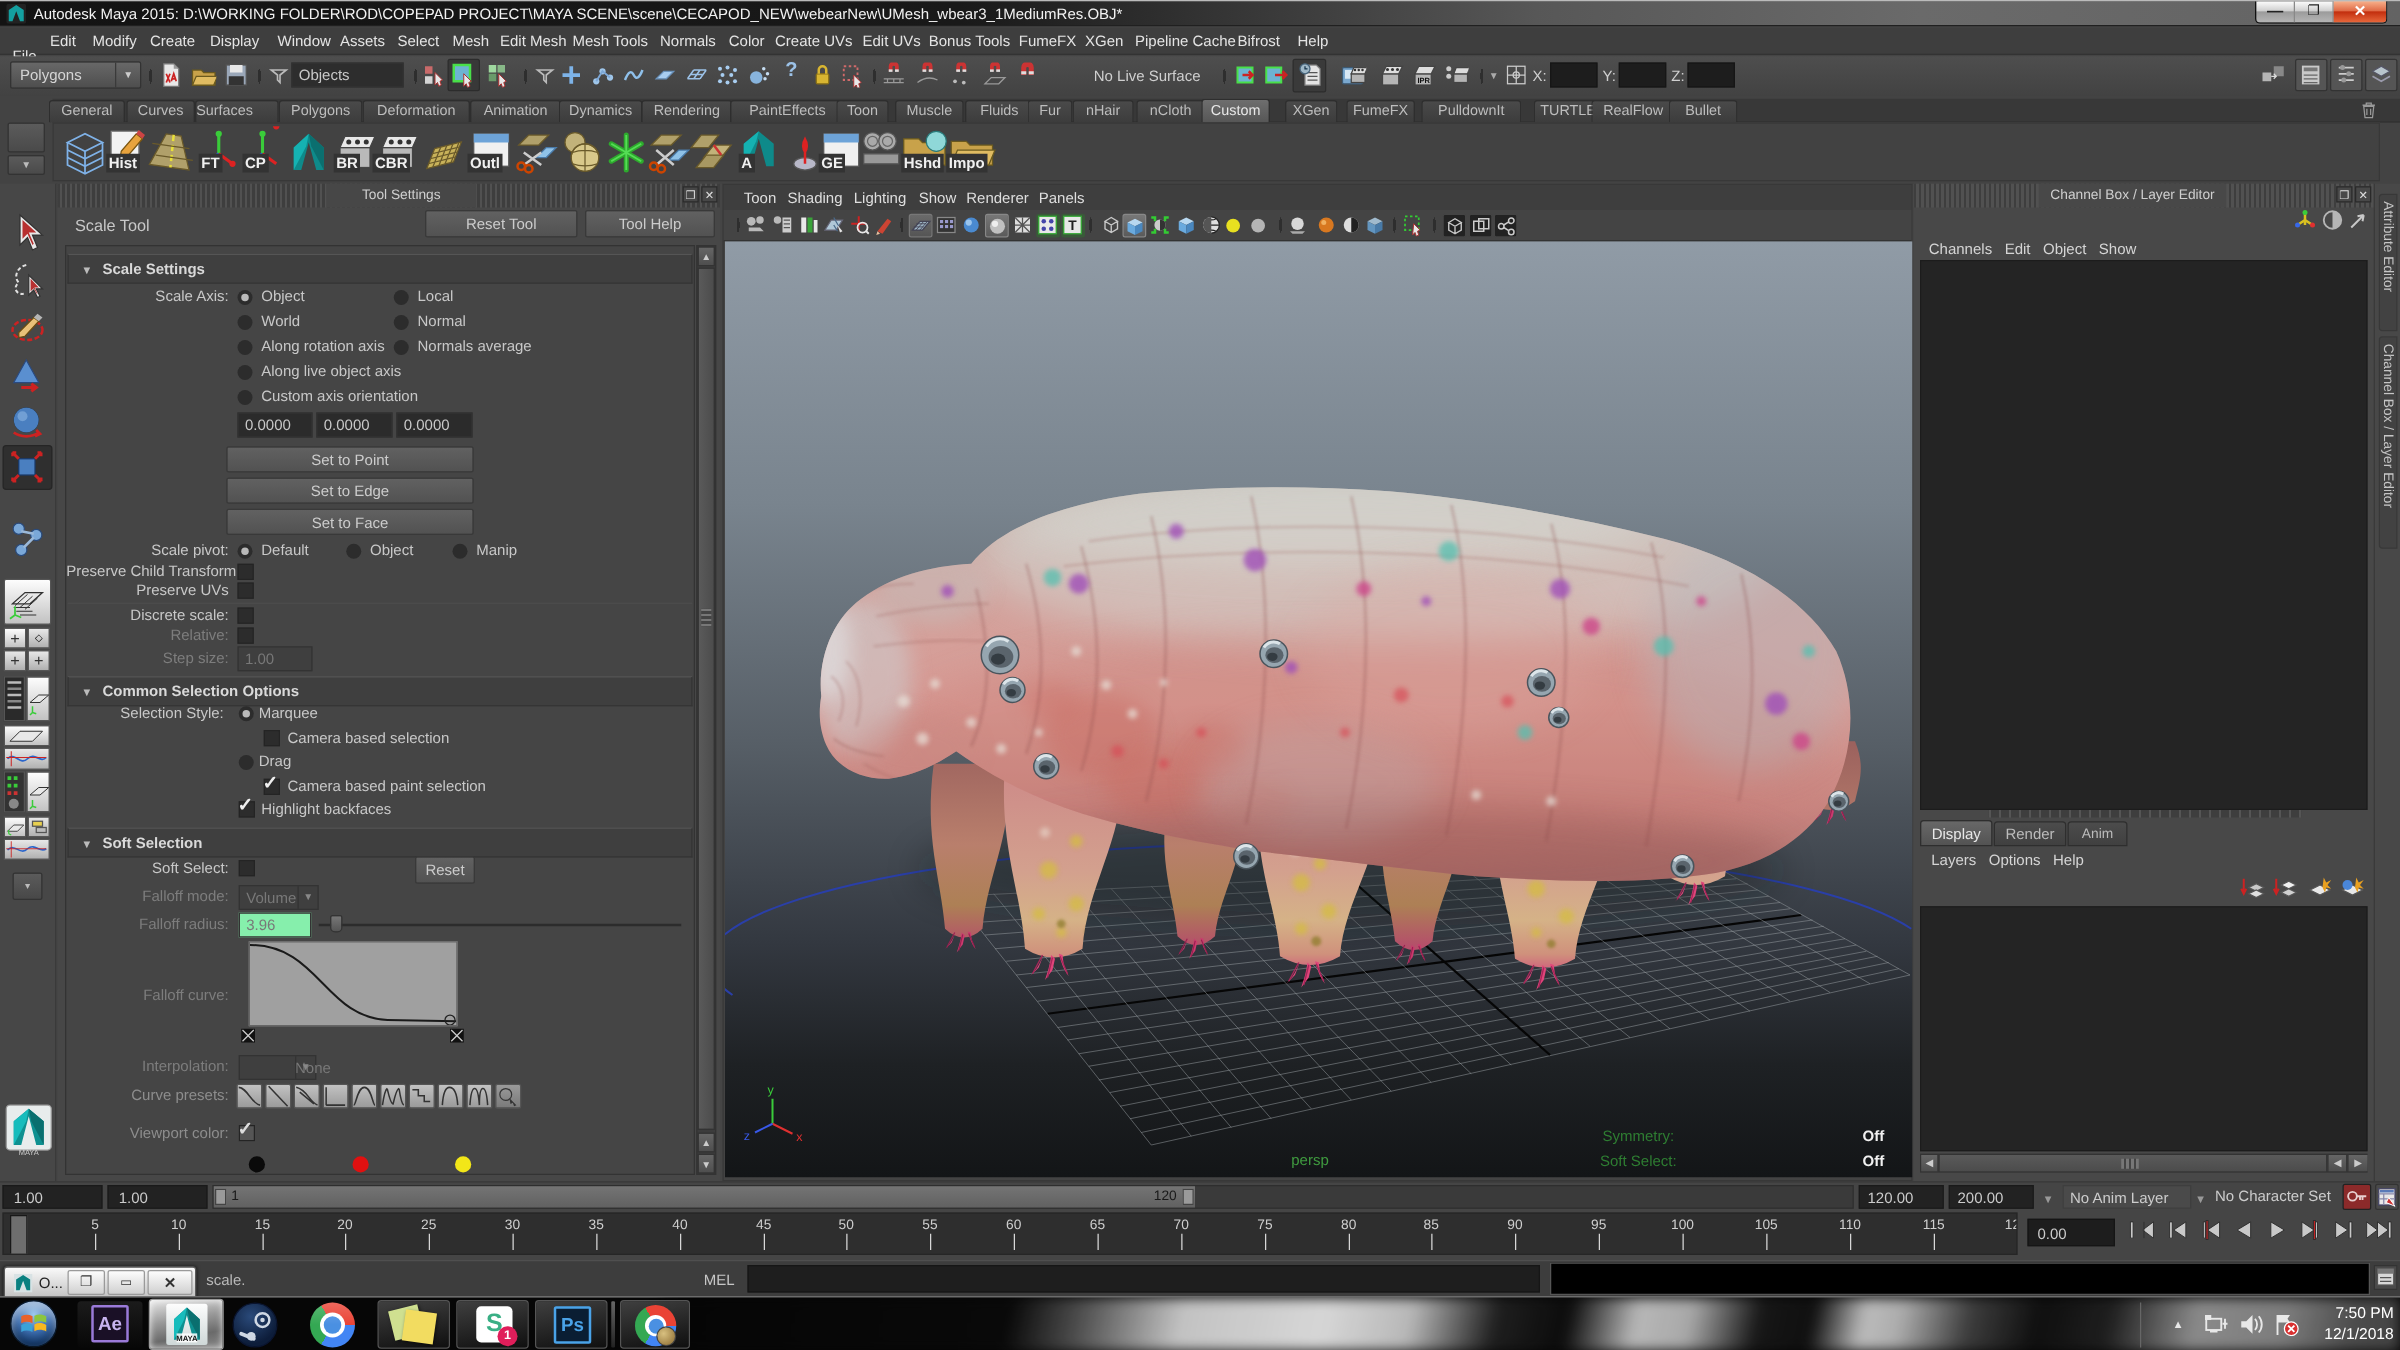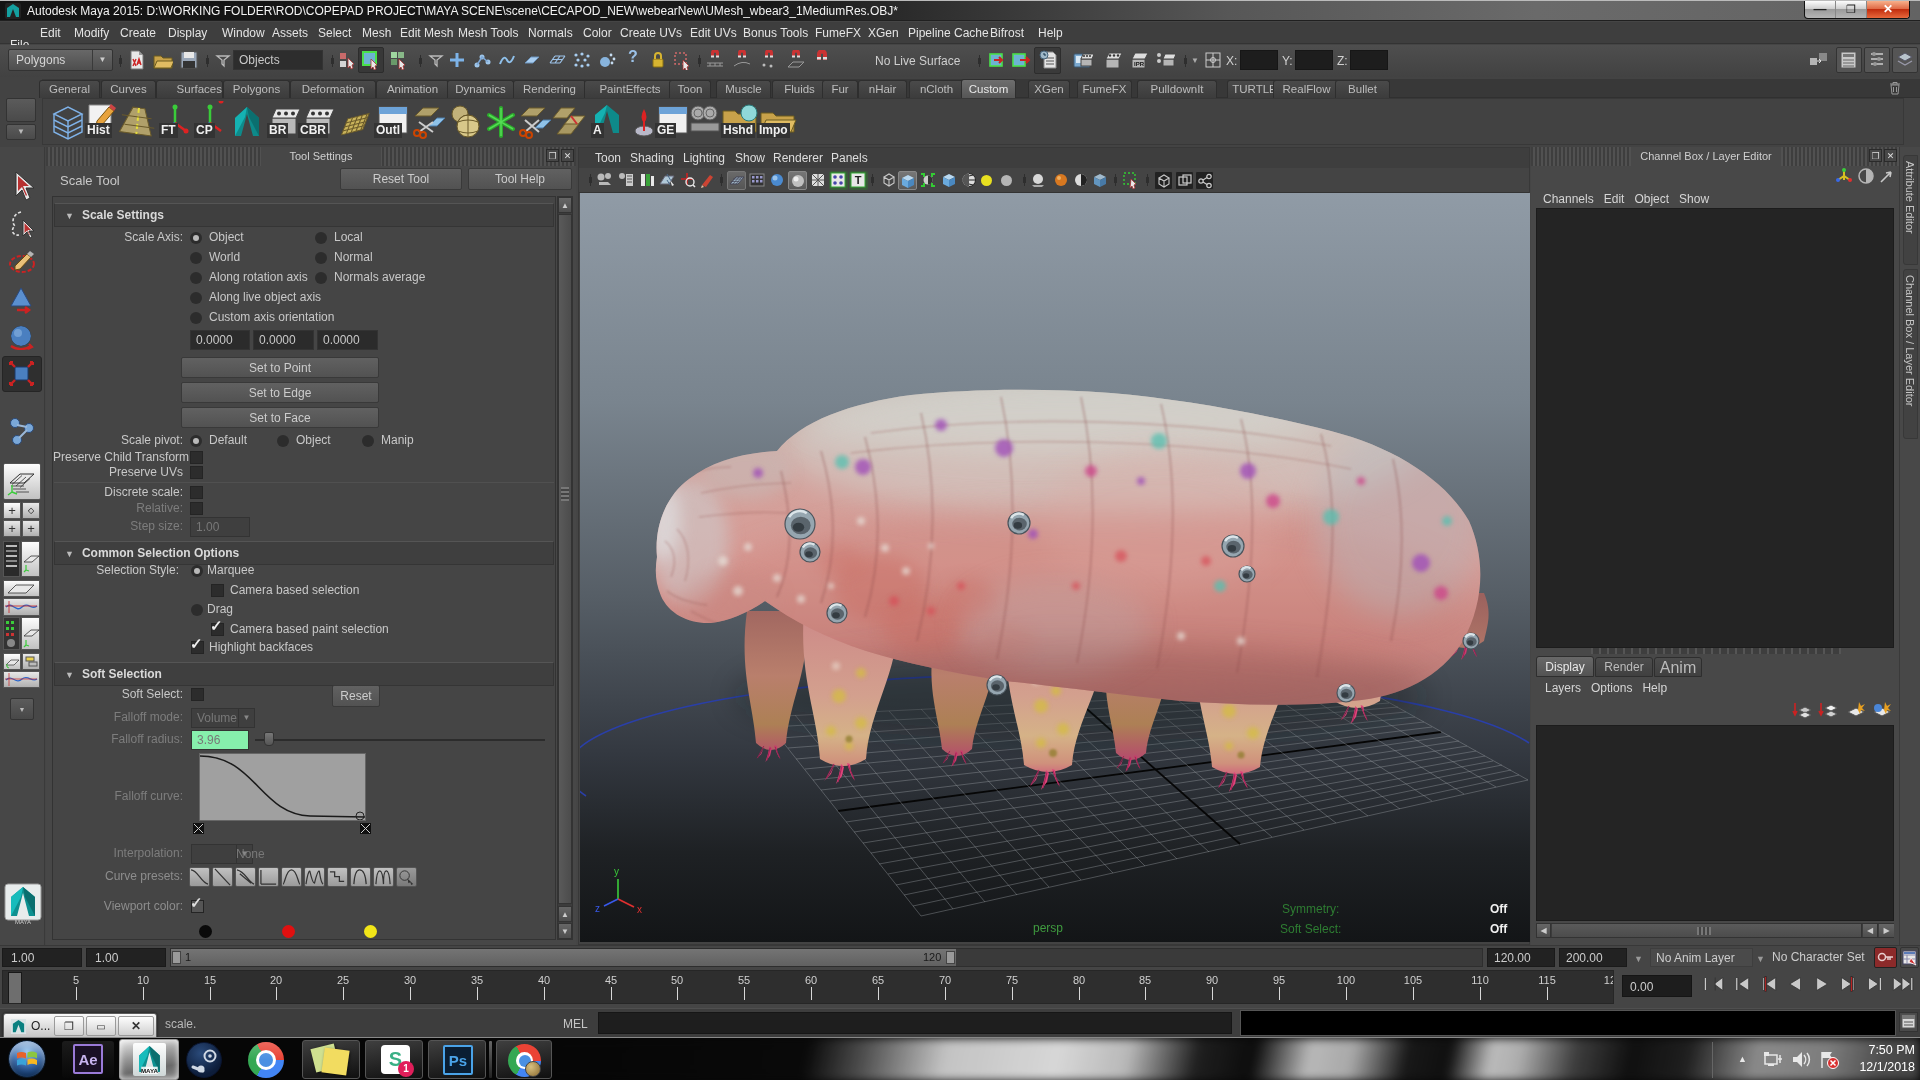--- a/index.html
+++ b/index.html
@@ -288,21 +288,21 @@
  <svg class="ico" style="left:1895px;top:5px">
       <path d="M3 7 l7 -4 l7 4 l-7 4 z" fill="#b8c4cc" stroke="#556"></path>
       <path d="M3 11 l7 4 l7 -4" fill="none" stroke="#99a" stroke-width="1.4"></path>
     </svg>
 </div>
 
 <div class="abs" id="shelf" style="left:0;top:77px;width:1920px;height:70px;background:#434343;">
  <div class="abs" id="shelftabs" style="left:42px;top:2px;width:1878px;height:19px;background:#383838;border-bottom:1px solid #303030;font-size:11.5px;color:#bdbdbd;">
       <div style="position:absolute;left:-3px;top:1px;width:61px;height:18px;background:linear-gradient(#4a4a4a,#3c3c3c);border:1px solid #2e2e2e;border-bottom:0;border-radius:3px 3px 0 0;text-align:center;line-height:17px;">General</div>
       <div style="position:absolute;left:59px;top:1px;width:55px;height:18px;background:linear-gradient(#4a4a4a,#3c3c3c);border:1px solid #2e2e2e;border-bottom:0;border-radius:3px 3px 0 0;text-align:center;line-height:17px;">Curves</div>
-      <div style="position:absolute;left:114px;top:1px;width:67px;height:18px;background:linear-gradient(#4a4a4a,#3c3c3c);border:1px solid #2e2e2e;border-bottom:0;border-radius:3px 3px 0 0;text-align:right;line-height:17px;">Surfaces</div>
+      <div style="position:absolute;left:114px;top:1px;width:67px;height:18px;background:linear-gradient(#4a4a4a,#3c3c3c);border:1px solid #2e2e2e;border-bottom:0;border-radius:3px 3px 0 0;text-align:left;line-height:17px;">Surfaces</div>
       <div style="position:absolute;left:181px;top:1px;width:67px;height:18px;background:linear-gradient(#4a4a4a,#3c3c3c);border:1px solid #2e2e2e;border-bottom:0;border-radius:3px 3px 0 0;text-align:center;line-height:17px;">Polygons</div>
       <div style="position:absolute;left:248px;top:1px;width:86px;height:18px;background:linear-gradient(#4a4a4a,#3c3c3c);border:1px solid #2e2e2e;border-bottom:0;border-radius:3px 3px 0 0;text-align:center;line-height:17px;">Deformation</div>
       <div style="position:absolute;left:334px;top:1px;width:73px;height:18px;background:linear-gradient(#4a4a4a,#3c3c3c);border:1px solid #2e2e2e;border-bottom:0;border-radius:3px 3px 0 0;text-align:center;line-height:17px;">Animation</div>
       <div style="position:absolute;left:405px;top:1px;width:67px;height:18px;background:linear-gradient(#4a4a4a,#3c3c3c);border:1px solid #2e2e2e;border-bottom:0;border-radius:3px 3px 0 0;text-align:center;line-height:17px;">Dynamics</div>
       <div style="position:absolute;left:471px;top:1px;width:73px;height:18px;background:linear-gradient(#4a4a4a,#3c3c3c);border:1px solid #2e2e2e;border-bottom:0;border-radius:3px 3px 0 0;text-align:center;line-height:17px;">Rendering</div>
       <div style="position:absolute;left:542px;top:1px;width:92px;height:18px;background:linear-gradient(#4a4a4a,#3c3c3c);border:1px solid #2e2e2e;border-bottom:0;border-radius:3px 3px 0 0;text-align:center;line-height:17px;">PaintEffects</div>
       <div style="position:absolute;left:627px;top:1px;width:42px;height:18px;background:linear-gradient(#4a4a4a,#3c3c3c);border:1px solid #2e2e2e;border-bottom:0;border-radius:3px 3px 0 0;text-align:center;line-height:17px;">Toon</div>
       <div style="position:absolute;left:674px;top:1px;width:55px;height:18px;background:linear-gradient(#4a4a4a,#3c3c3c);border:1px solid #2e2e2e;border-bottom:0;border-radius:3px 3px 0 0;text-align:center;line-height:17px;">Muscle</div>
       <div style="position:absolute;left:730px;top:1px;width:55px;height:18px;background:linear-gradient(#4a4a4a,#3c3c3c);border:1px solid #2e2e2e;border-bottom:0;border-radius:3px 3px 0 0;text-align:center;line-height:17px;">Fluids</div>
       <div style="position:absolute;left:780px;top:1px;width:36px;height:18px;background:linear-gradient(#4a4a4a,#3c3c3c);border:1px solid #2e2e2e;border-bottom:0;border-radius:3px 3px 0 0;text-align:center;line-height:17px;">Fur</div>
@@ -1249,21 +1249,21 @@
       <path d="M9 2 a7 7 0 0 1 0 14 z" fill="#b5b5b5"></path>
     </svg>
  <svg class="abs" style="left:347px;top:20px" width="18" height="18">
       <path d="M3 15 L13 5 M13 5 l-1 5 M13 5 l-5 1" stroke="#c8c8c8" stroke-width="1.6" fill="none"></path>
     </svg>
  <div class="abs txt" style="left:12px;top:45px;color:#d5d5d5;">Channels&nbsp;&nbsp;&nbsp;Edit&nbsp;&nbsp;&nbsp;Object&nbsp;&nbsp;&nbsp;Show</div>
  <div class="abs" style="left:5px;top:61px;width:358px;height:440px;background:#242424;border:1px solid #1c1c1c;"></div>
  <div class="abs" style="left:60px;top:501px;width:250px;height:6px;background:repeating-linear-gradient(90deg,#555 0 2px,#3e3e3e 2px 8px);"></div>
  <div class="abs" style="left:5px;top:509px;width:58px;height:21px;background:linear-gradient(#686868,#535353);border:1px solid #2e2e2e;border-radius:3px 3px 0 0;color:#e8e8e8;font-size:12px;text-align:center;line-height:20px;">Display</div>
  <div class="abs" style="left:64px;top:510px;width:58px;height:20px;background:linear-gradient(#4c4c4c,#404040);border:1px solid #2e2e2e;border-radius:3px 3px 0 0;color:#bbb;font-size:12px;text-align:center;line-height:19px;">Render</div>
- <div class="abs" style="left:123px;top:510px;width:48px;height:20px;background:linear-gradient(#4c4c4c,#404040);border:1px solid #2e2e2e;border-radius:3px 3px 0 0;color:#bbb;font-size:16px;text-align:center;line-height:19px;">Anim</div>
+ <div class="abs" style="left:123px;top:510px;width:48px;height:20px;background:linear-gradient(#4c4c4c,#404040);border:1px solid #2e2e2e;border-radius:3px 3px 0 0;color:#bbb;font-size:11px;text-align:center;line-height:19px;">Anim</div>
  <div class="abs txt" style="left:14px;top:534px;color:#d5d5d5;">Layers&nbsp;&nbsp;&nbsp;Options&nbsp;&nbsp;&nbsp;Help</div>
  <svg class="abs" style="left:260px;top:553px" width="22" height="20">
       <path d="M4 3 v12 m-2 -4 l2 4 l2 -4" stroke="#cc2222" stroke-width="1.6" fill="none"></path>
       <g>
         <path d="M8 10 l6 -3 l6 3 l-6 3 z" fill="#c8c8c8" stroke="#555"></path>
         <path d="M8 13 l6 -3 l6 3 l-6 3 z" fill="#e0e0e0" stroke="#555" transform="translate(0,2)"></path>
       </g>
     </svg>
  <svg class="abs" style="left:286px;top:553px" width="22" height="20">
       <path d="M4 3 v12 m-2 -4 l2 4 l2 -4" stroke="#cc2222" stroke-width="1.6" fill="none"></path>

